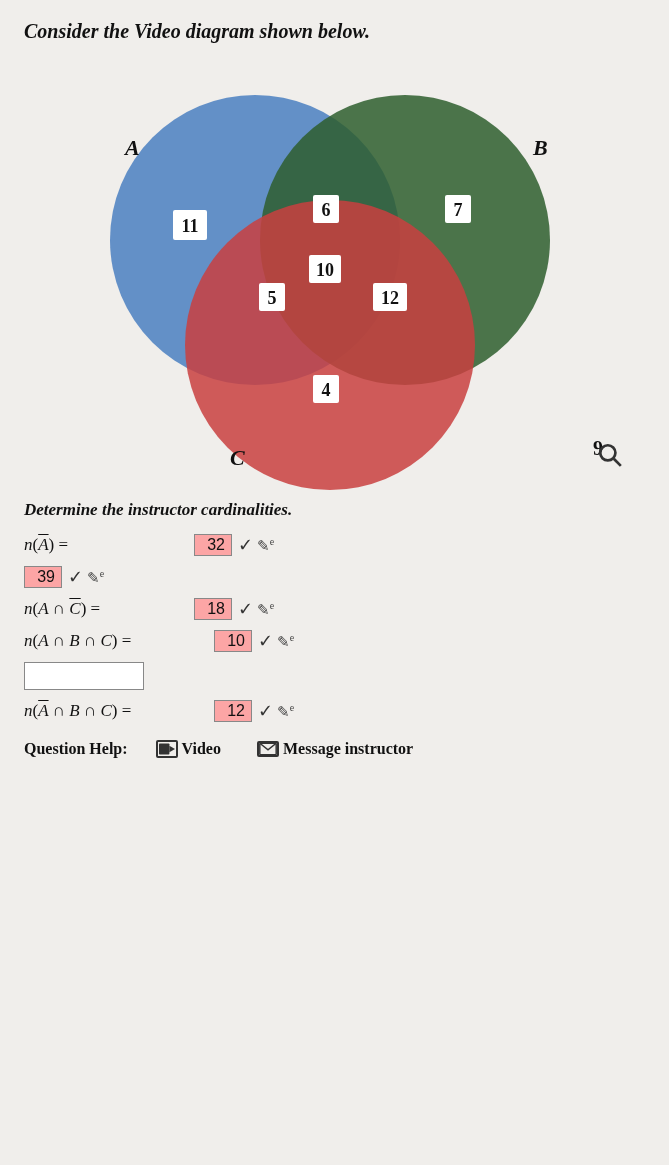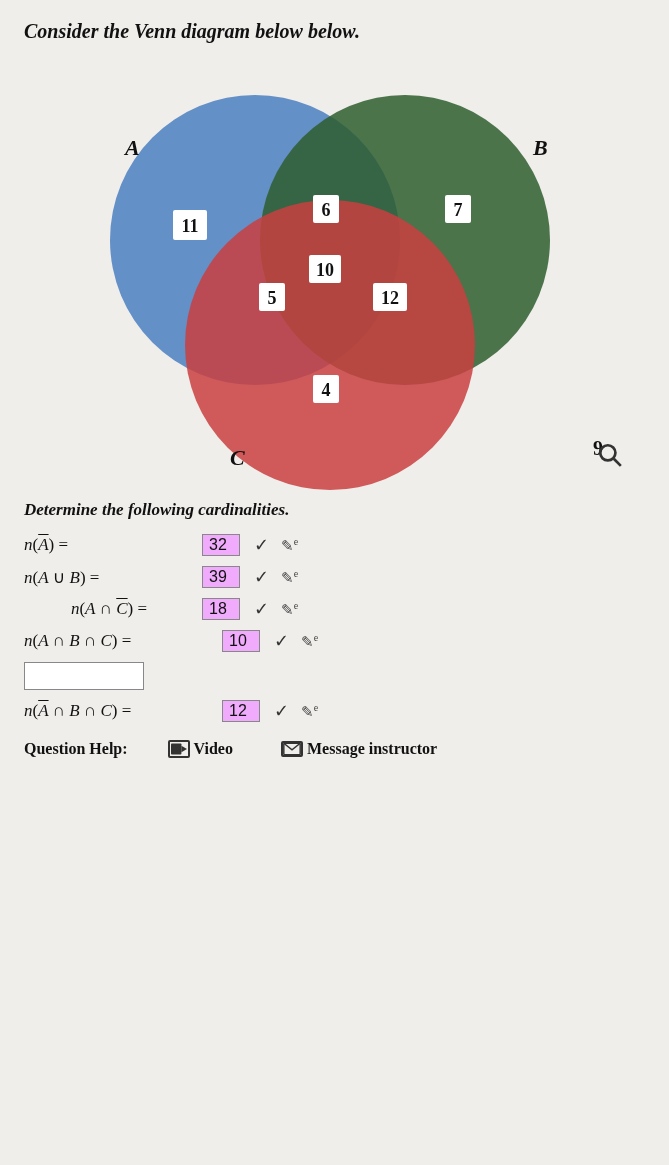--- a/index.html
+++ b/index.html
@@ -58,21 +58,21 @@
       margin-bottom: 14px;
       margin-top: 8px;
     }
 
     
     .answer-row {
       display: flex;
       align-items: center;
       margin-bottom: 10px;
       font-size: 17px;
-      gap: 8px;
+      gap: 0;
     }
 
     .check-icon {
       color: #333;
       font-size: 18px;
       margin-left: 6px;
       cursor: pointer;
     }
 
     .edit-icon {
@@ -82,21 +82,21 @@
       cursor: pointer;
     }
 
     
     .overline { text-decoration: overline; }
 
     
     .question-help {
       display: flex;
       align-items: center;
-      gap: 16px;
+      gap: 4px;
       font-size: 16px;
       margin-top: 18px;
       font-weight: bold;
     }
 
     .help-video-btn {
       display: flex;
       align-items: center;
       gap: 4px;
       cursor: pointer;
@@ -131,44 +131,44 @@
       width: 22px;
       height: 16px;
       border: 2px solid #333;
       border-radius: 2px;
       font-size: 11px;
     }
 
     
     .num-box {
       display: inline-block;
-      background: #f0abfc;
+      background: #fca5a5;
       border: 1.5px solid #888;
       padding: 1px 6px;
       font-size: 16px;
       font-family: Arial, sans-serif;
       min-width: 38px;
-      text-align: left;
+      text-align: right;
     }
 
     .empty-input {
       display: inline-block;
       background: #fff;
       border: 1.5px solid #888;
       padding: 1px 6px;
       font-size: 16px;
       font-family: Arial, sans-serif;
       min-width: 120px;
       height: 28px;
     }
   </style>
 </head>
 <body>
 
-<div class="page-title">Consider the Venn diagram below below.</div>
+<div class="page-title">Consider the Video diagram shown below.</div>
 
 <div class="venn-container">
   <svg class="venn-svg" viewBox="0 0 580 420" xmlns="http://www.w3.org/2000/svg">
 
     <circle cx="210" cy="175" r="145" fill="#4a7fc1" fill-opacity="0.85" stroke="none"></circle>
 
     <circle cx="360" cy="175" r="145" fill="#2e5e2e" fill-opacity="0.85" stroke="none"></circle>
 
     <circle cx="285" cy="280" r="145" fill="#c94040" fill-opacity="0.85" stroke="none"></circle>
 
@@ -202,42 +202,39 @@
 
   
   <div class="search-icon-wrap">
     <svg viewBox="0 0 24 24" width="26" height="26" fill="none" stroke="#333" stroke-width="2.5">
       <circle cx="10" cy="10" r="7"></circle>
       <line x1="15.5" y1="15.5" x2="22" y2="22"></line>
     </svg>
   </div>
 </div>
 
-<div class="section-label">Determine the following cardinalities.</div>
+<div class="section-label">Determine the instructor cardinalities.</div>
 
 <div class="answer-row">
   <span style="min-width:170px;">
     <i>n</i>(<span class="overline"><i>A</i></span>)&nbsp;=
   </span>
   <span class="num-box">32</span>
   <span class="check-icon">✓</span>
   <span class="edit-icon" style="font-size:15px;">✎<sup style="font-size:10px;">e</sup></span>
 </div>
 
 <div class="answer-row">
+  <span class="num-box">39</span>
+  <span class="check-icon">✓</span>
+  <span class="edit-icon" style="font-size:15px;">✎<sup style="font-size:10px;">e</sup></span>
+</div>
+
+<div class="answer-row">
   <span style="min-width:170px;">
-    <i>n</i>(<i>A</i> ∪ <i>B</i>)&nbsp;=
-  </span>
-  <span class="num-box">39</span>
-  <span class="check-icon">✓</span>
-  <span class="edit-icon" style="font-size:15px;">✎<sup style="font-size:10px;">e</sup></span>
-</div>
-
-<div class="answer-row">
-  <span style="min-width:170px;text-align:center;">
     <i>n</i>(<i>A</i> ∩ <span class="overline"><i>C</i></span>)&nbsp;=
   </span>
   <span class="num-box">18</span>
   <span class="check-icon">✓</span>
   <span class="edit-icon" style="font-size:15px;">✎<sup style="font-size:10px;">e</sup></span>
 </div>
 
 <div class="answer-row">
   <span style="min-width:190px;">
     <i>n</i>(<i>A</i> ∩ <i>B</i> ∩ <i>C</i>)&nbsp;=

